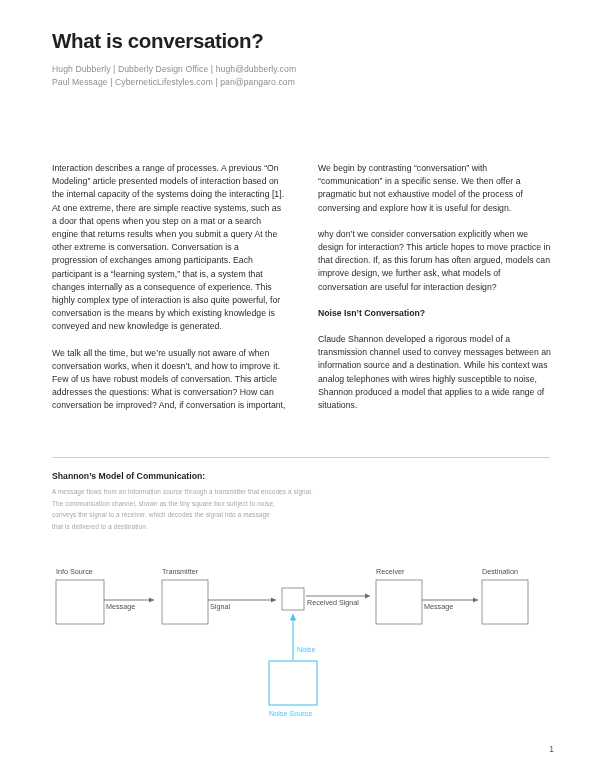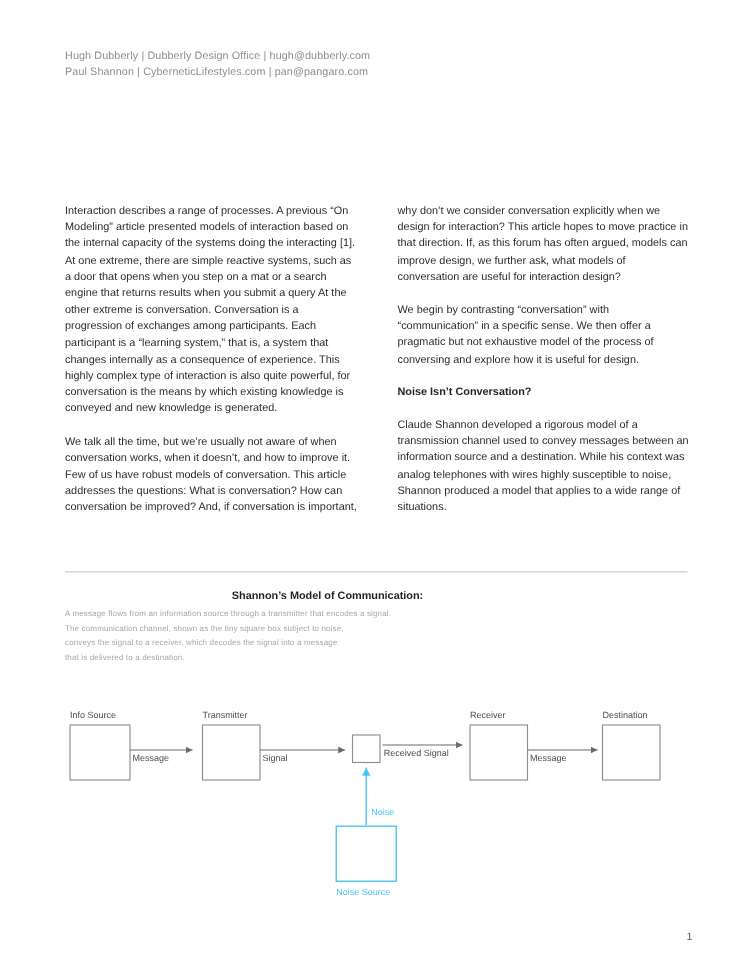--- a/index.html
+++ b/index.html
@@ -89,21 +89,20 @@
     left: 52px;
     top: 470px;
     width: 420px;
   }
   .caption-title {
     font-size: 8.7px;
     font-weight: bold;
     color: #231f20;
     line-height: 13px;
     margin-bottom: 3px;
-    text-align: center;
   }
   .caption-body {
     font-size: 6.4px;
     line-height: 11.5px;
     color: #a6a6a6;
     letter-spacing: 0.12px;
   }
 
   
   .diagram {
@@ -122,34 +121,35 @@
     font-size: 8.5px;
     color: #555;
   }
 </style>
 </head>
 <body>
 
 <div class="page">
 
   <div class="header">
+    <div class="title-line">What is conversation?</div>
     <div class="byline">
       <div>Hugh Dubberly | Dubberly Design Office | hugh@dubberly.com</div>
-      <div>Paul Shannon | CyberneticLifestyles.com  | pan@pangaro.com</div>
+      <div>Paul Message | CyberneticLifestyles.com  | pan@pangaro.com</div>
     </div>
   </div>
 
   <div class="columns">
     <div class="col">
       <p>Interaction describes a range of processes. A previous “On Modeling” article presented models of interaction based on the internal capacity of the systems doing the interacting [1]. At one extreme, there are simple reactive systems, such as a door that opens when you step on a mat or a search engine that returns results when you submit a query At the other extreme is conversation. Conversation is a progression of exchanges among participants. Each participant is a “learning system,” that is, a system that changes internally as a consequence of experience. This highly complex type of interaction is also quite powerful, for conversation is the means by which existing knowledge is conveyed and new knowledge is generated.</p>
       <p class="last">We talk all the time, but we’re usually not aware of when conversation works, when it doesn’t, and how to improve it. Few of us have robust models of conversation. This article addresses the questions: What is conversation? How can conversation be improved? And, if conversation is important,</p>
     </div>
     <div class="col">
+      <p>We begin by contrasting “conversation” with “communication” in a specific sense. We then offer a pragmatic but not exhaustive model of the process of conversing and explore how it is useful for design.</p>
       <p>why don’t we consider conversation explicitly when we design for interaction? This article hopes to move practice in that direction. If, as this forum has often argued, models can improve design, we further ask, what models of conversation are useful for interaction design?</p>
-      <p>We begin by contrasting “conversation” with “communication” in a specific sense. We then offer a pragmatic but not exhaustive model of the process of conversing and explore how it is useful for design.</p>
       <div class="subhead">Noise Isn’t Conversation?</div>
       <p class="last">Claude Shannon developed a rigorous model of a transmission channel used to convey messages between an information source and a destination. While his context was analog telephones with wires highly susceptible to noise, Shannon produced a model that applies to a wide range of situations.</p>
     </div>
   </div>
 
   <div class="divider"></div>
 
   <div class="caption">
     <div class="caption-title">Shannon’s Model of Communication:</div>
     <div class="caption-body">

